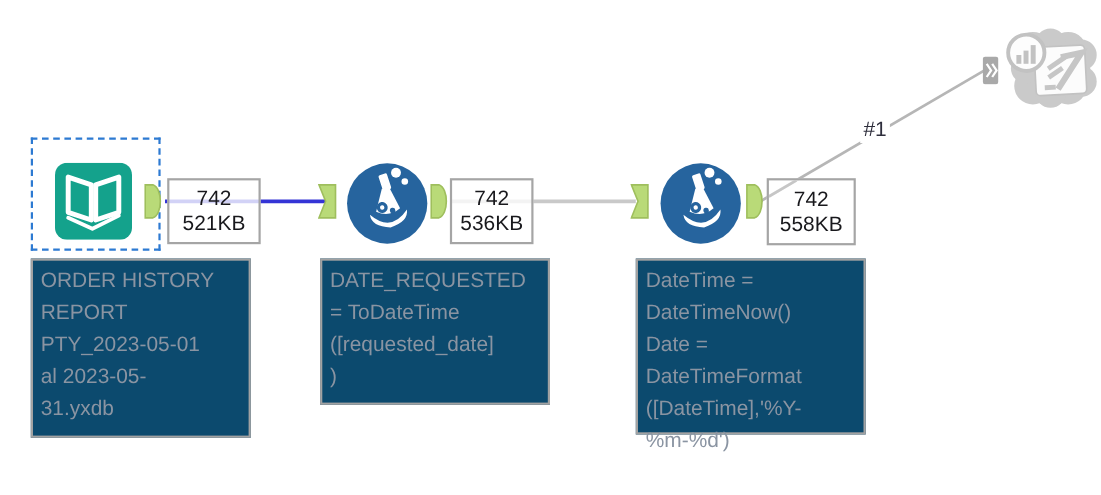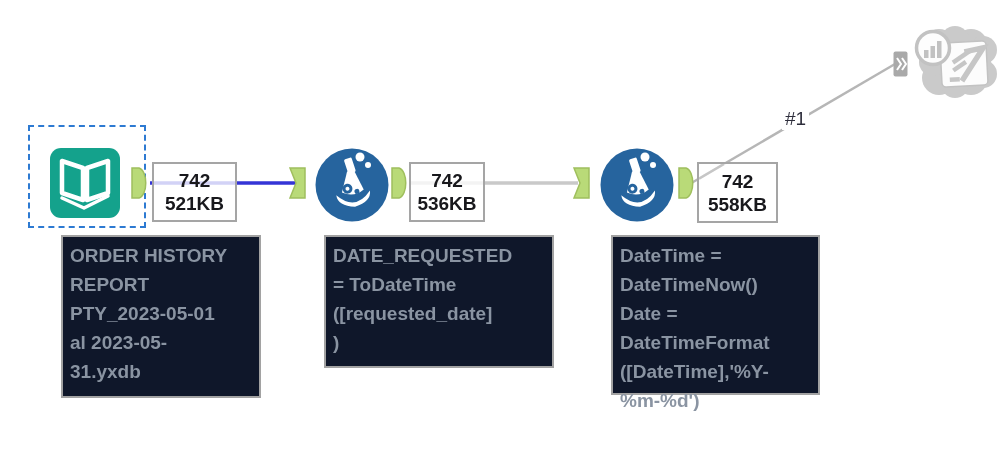--- a/index.html
+++ b/index.html
@@ -22,34 +22,34 @@
   .tool-formula1{left:315px;top:148px;width:74px;height:74px;}
   .tool-formula2{left:600px;top:148px;width:74px;height:74px;}
   .tool-chart{left:909px;top:20px;width:94px;height:86px;}
   
   .anchor{z-index:3;}
   
   .badge{
     z-index:2;box-sizing:border-box;border:2px solid #a5a5a5;
     background:rgba(255,255,255,0.78);
     display:flex;flex-direction:column;align-items:center;justify-content:center;
-    font-size:19px;line-height:23px;color:#18181c;text-align:center;font-weight:bold;
+    font-size:19px;line-height:23px;color:#18181c;text-align:center;
   }
   .badge1{left:152px;top:162px;width:85px;height:60px;}
   .badge2{left:409px;top:162px;width:76px;height:60px;}
   .badge3{left:697px;top:162px;width:81px;height:61px;}
   .badge-overlay{z-index:3;pointer-events:none;}
   
   .annotation{
-    z-index:2;box-sizing:border-box;border:2px solid #a2a2a2;background:#0f172a;
-    padding:4px 7px;font-size:19px;line-height:29px;font-weight:bold;
-    color:#8a94a2;white-space:pre-line;margin-left:33px;
+    z-index:2;box-sizing:border-box;border:2px solid #a2a2a2;background:#0c4a6e;
+    padding:4px 7px;font-size:19px;line-height:29px;font-weight:normal;
+    color:#8a94a2;white-space:pre-line;
   }
   .ann1{left:28px;top:235px;width:200px;height:163px;}
-  .ann2{left:291px;top:235px;width:230px;height:133px;}
+  .ann2{left:291px;top:235px;width:209px;height:133px;}
   .ann3{left:578px;top:235px;width:209px;height:160px;}
   
   .conn-label{
     z-index:3;left:782px;top:108px;background:#ffffff;padding:0 3px;
     font-size:19px;color:#2e2e3c;
   }
 </style>
 </head>
 <body>
 

